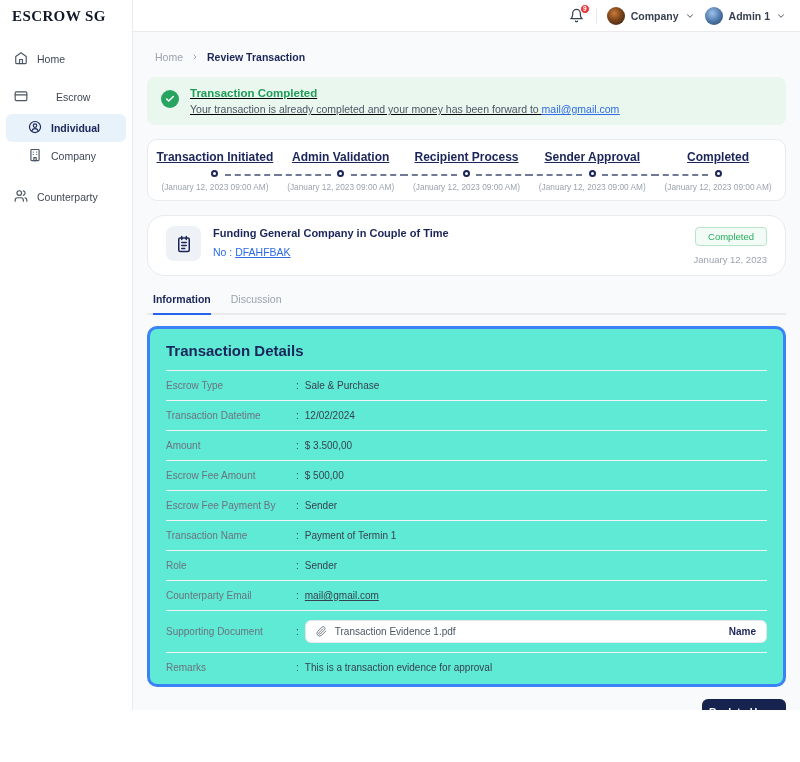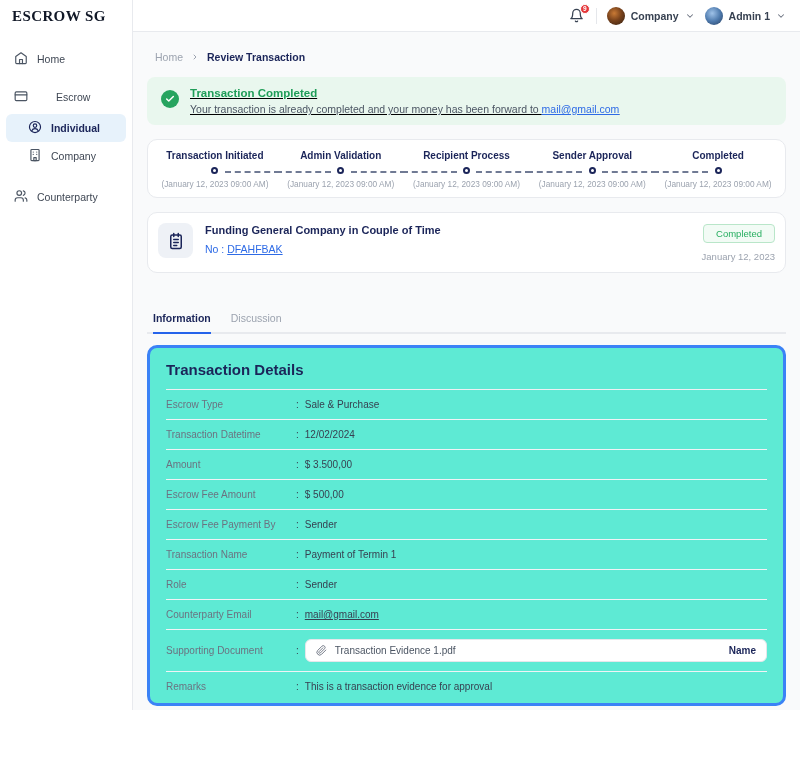--- a/index.html
+++ b/index.html
@@ -50,42 +50,42 @@
   .banner { margin-top: 14px; background: #e9f7ee; border-radius: 8px; padding: 10px 14px; display: flex; gap: 11px; text-decoration: underline; }
   .check-circle { width: 18px; height: 18px; border-radius: 50%; background: #27a45f; flex-shrink: 0; margin-top: 3px;
                   display: flex; align-items: center; justify-content: center; }
   .banner-title { font-size: 11.5px; font-weight: bold; color: #1f9d58; }
   .banner-msg { font-size: 10.5px; color: #4b5563; margin-top: 4px; }
   .banner-msg a, .link { color: #2e6be6; text-decoration: underline; cursor: pointer; }
 
   
   .stepper-card { margin-top: 14px; background: #fff; border: 1px solid #e8eaee; border-radius: 10px; padding: 10px 4px 8px; display: flex; }
   .step { flex: 1; text-align: center; }
-  .step-label { font-size: 10px; font-weight: bold; color: #1b2559; }
+  .step-label { font-size: 12px; font-weight: bold; color: #1b2559; text-decoration: underline; }
   .step-track { position: relative; height: 13px; margin: 3px 0 2px; display: flex; align-items: center; justify-content: center; }
   .step-dash { position: absolute; top: 50%; border-top: 2px dashed #707a94; }
   .step-dash.left { left: -2px; right: calc(50% + 10px); }
   .step-dash.right { left: calc(50% + 10px); right: -2px; }
   .step:first-child .step-dash.left, .step:last-child .step-dash.right { display: none; }
   .step-circle { width: 7px; height: 7px; background: #fff; border: 2.6px solid #1b2559; border-radius: 50%; position: relative; z-index: 1; }
   .step-date { font-size: 8.3px; color: #9ca3af; }
 
   
-  .txn-card { margin-top: 14px; background: #fff; border: 1px solid #e8eaee; border-radius: 10px; padding: 10px 10px; display: flex; gap: 12px; }
+  .txn-card { margin-top: 14px; background: #fff; border: 1px solid #e8eaee; border-radius: 17px; padding: 10px 18px; display: flex; gap: 12px; }
   .txn-icon-box { width: 35px; height: 35px; background: #eef1f6; border-radius: 8px; display: flex; align-items: center; justify-content: center; flex-shrink: 0; }
   .txn-title { font-size: 11px; font-weight: bold; color: #1b2559; margin-top: 1px; }
   .txn-no { font-size: 10.5px; color: #2e6be6; margin-top: 7px; }
   .txn-right { margin-left: auto; text-align: right; }
   .status-badge { display: inline-block; font-size: 9.5px; color: #27ae60; background: #f2fbf5; border: 1px solid #b9e6c9;
                   border-radius: 4px; padding: 3px 12px; }
   .txn-date { font-size: 9.5px; color: #9ca3af; margin-top: 8px; }
 
   
   .tabs { margin-top: 17px; display: flex; gap: 20px; border-bottom: 2px solid #e8eaee; padding: 0 6px; }
-  .tab { font-size: 10.5px; padding-bottom: 8px; color: #9ca3af; cursor: pointer; margin-bottom: -2px; margin-top: 22px; }
+  .tab { font-size: 10.5px; padding-bottom: 8px; color: #9ca3af; cursor: pointer; margin-bottom: -2px; }
   .tab.active { color: #1b2559; font-weight: bold; border-bottom: 2px solid #2563eb; }
 
   
   .details-card { margin-top: 11px; background: #5eead4; border: 3px solid #3b82f6; border-radius: 10px; padding: 13px 16px 2px; }
   .details-heading { font-size: 15px; font-weight: bold; color: #1b2559; padding-bottom: 11px; border-bottom: 1px solid #eef0f3; }
   .detail-row { display: flex; align-items: center; padding: 9px 0; border-bottom: 1px solid #f1f3f6; font-size: 10px; min-height: 29px; }
   .detail-row:last-child { border-bottom: none; }
   .detail-label { width: 130px; flex-shrink: 0; color: #6b7280; }
   .detail-colon { color: #374151; margin-right: 6px; }
   .detail-value { color: #374151; }

